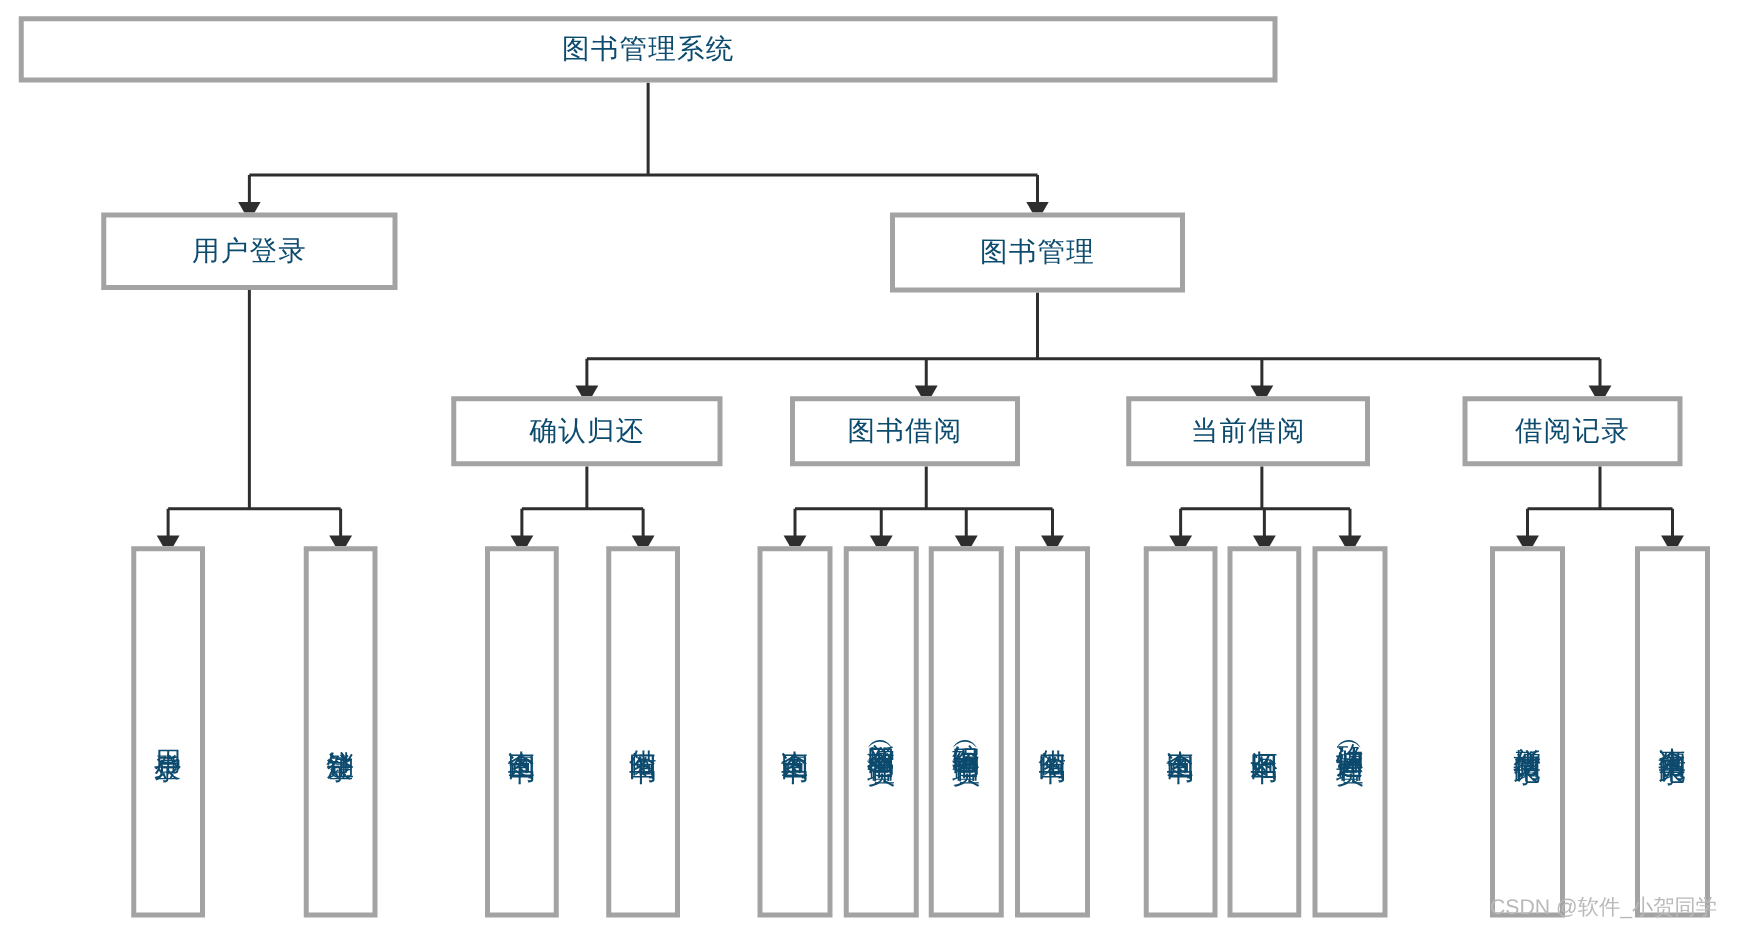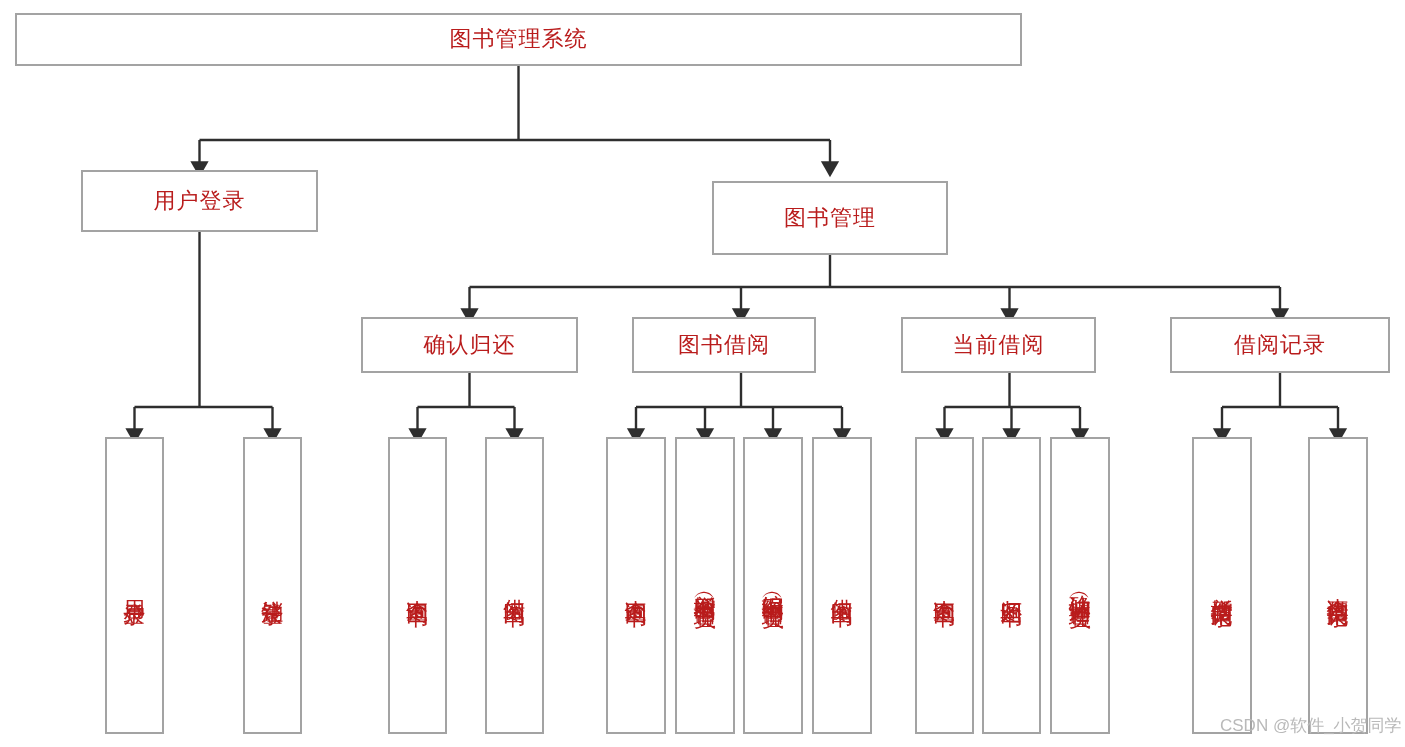--- a/index.html
+++ b/index.html
@@ -19,25 +19,25 @@
     position: absolute;
     left: 0; top: 0;
     width: 1405px;
     height: 747px;
     pointer-events: none;
   }
   .node {
     position: absolute;
     box-sizing: border-box;
     background: #ffffff;
-    border: 2px solid #a3a3a3;
+    border: 4px solid #a3a3a3;
     display: flex;
     align-items: center;
     justify-content: center;
-    color: #b91c1c;
+    color: #0c4a6e;
     text-align: left;
     z-index: 2;
   }
   .node.horizontal {
     font-size: 22px;
     letter-spacing: 1px;
     line-height: 1.2;
   }
   .node.vertical {
     writing-mode: vertical-rl;
@@ -50,21 +50,20 @@
   .node .label {
     display: block;
   }
   .watermark {
     position: absolute;
     color: #b9b9b9;
     font-size: 17px;
     white-space: nowrap;
     z-index: 5;
     font-family: "Liberation Sans", "DejaVu Sans", sans-serif;
-    padding-left: 28px;
   }
 </style>
 </head>
 <body>
 
 <div id="canvas">
 
   <svg id="wires" viewBox="0 0 1405 747">
     <defs>
       <marker id="arrow" markerWidth="10" markerHeight="10" refX="3.2" refY="5" orient="auto" markerUnits="strokeWidth">
@@ -108,33 +107,33 @@
       </g>
   </svg>
 
   <div id="node-layer">
       <div class="node horizontal" style="left: 15px; top: 13px; width: 1007px; height: 53px;">
         <span class="label">图书管理系统</span>
       </div>
       <div class="node horizontal" style="left: 81px; top: 170px; width: 237px; height: 62px;">
         <span class="label">用户登录</span>
       </div>
-      <div class="node horizontal" style="left: 712px; top: 170px; width: 236px; height: 74px; margin-top: 11px;">
+      <div class="node horizontal" style="left: 712px; top: 170px; width: 236px; height: 64px;">
         <span class="label">图书管理</span>
       </div>
       <div class="node horizontal" style="left: 361px; top: 317px; width: 217px; height: 56px;">
         <span class="label">确认归还</span>
       </div>
       <div class="node horizontal" style="left: 632px; top: 317px; width: 184px; height: 56px;">
         <span class="label">图书借阅</span>
       </div>
       <div class="node horizontal" style="left: 901px; top: 317px; width: 195px; height: 56px;">
         <span class="label">当前借阅</span>
       </div>
-      <div class="node horizontal" style="left: 1170px; top: 317px; width: 220px; height: 56px;">
+      <div class="node horizontal" style="left: 1170px; top: 317px; width: 176px; height: 56px;">
         <span class="label">借阅记录</span>
       </div>
       <div class="node vertical" style="left: 105px; top: 437px; width: 59px; height: 297px;">
         <span class="label">用户登录</span>
       </div>
       <div class="node vertical" style="left: 243px; top: 437px; width: 59px; height: 297px;">
         <span class="label">注销登录</span>
       </div>
       <div class="node vertical" style="left: 388px; top: 437px; width: 59px; height: 297px;">
         <span class="label">查询图书</span>

